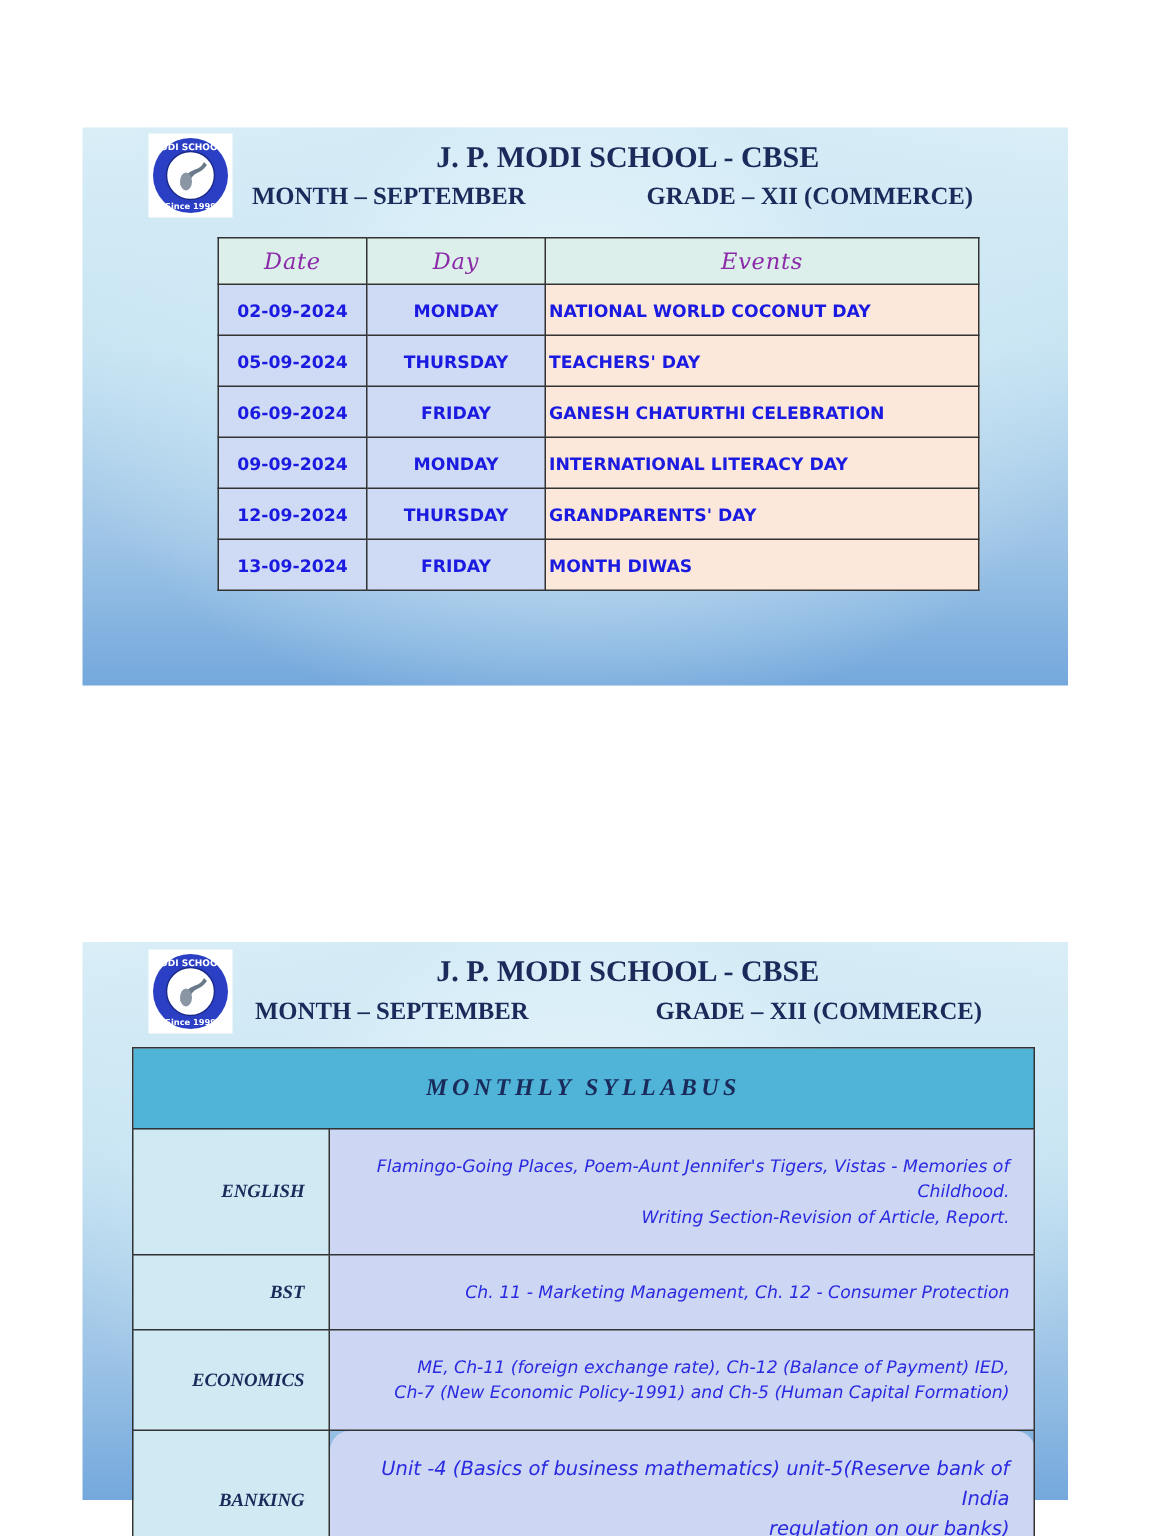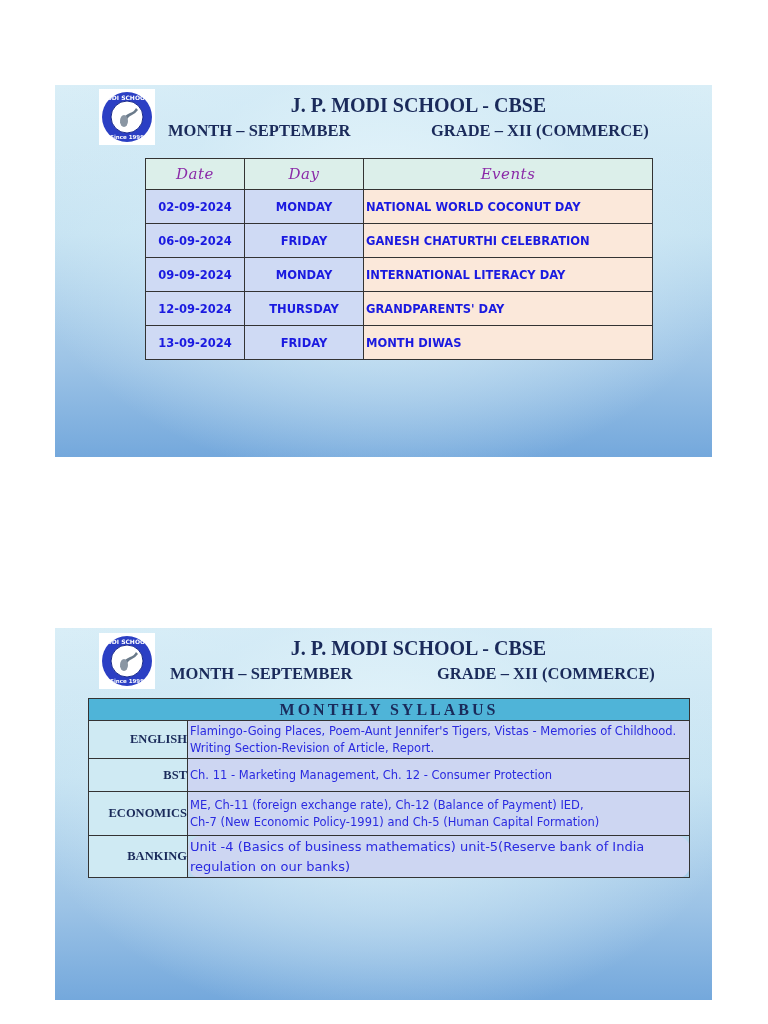--- a/index.html
+++ b/index.html
@@ -52,32 +52,32 @@
   #events-table td {
     font-family: "DejaVu Sans", sans-serif; font-weight: bold; font-size: 11.5px;
     color: #1a1ae0;
   }
   #events-table td.c-date { width: 98px; text-align: center; background: #cfdaf4; }
   #events-table td.c-day { width: 118px; text-align: center; background: #cfdaf4; }
   #events-table td.c-event { text-align: left; background: #fbe8da; padding-left: 2px; }
 
   
   #syllabus-table { left: 33px; top: 70px; width: 602px; }
-  #syllabus-table td, #syllabus-table th { border: 1.5px solid #333; padding: 0; }
+  #syllabus-table td, #syllabus-table th { border: 1.5px solid #333; padding: 16px; font-style: italic; }
   #syllabus-table th {
     background: #4fb4d8; height: 21px; color: #1a2a5a;
     font-family: "Liberation Serif", serif; font-weight: bold; font-size: 16px;
     letter-spacing: 3px;
   }
   #syllabus-table td.subj {
     width: 98px; background: #cfeaf3; text-align: right;
     font-family: "Liberation Serif", serif; font-weight: bold; font-size: 12.5px; color: #1a2a5a;
   }
   #syllabus-table td.content {
-    background: #cdd6f2; color: #2a2ae0; text-align: left; padding-left: 2px;
+    background: #cdd6f2; color: #2a2ae0; text-align: right; padding-left: 2px;
     font-family: "DejaVu Sans", sans-serif; font-size: 11.5px; line-height: 17px;
   }
   #syllabus-table td.content.big { font-size: 13px; line-height: 20px; border-radius: 13px; }
   .r-english { height: 38px; }
   .r-account { height: 33px; }
   .r-bst { height: 33px; }
   .r-eco { height: 44px; }
   .r-bank { height: 42px; }
 </style>
 </head>
@@ -105,20 +105,25 @@
         <th>Date</th>
         <th>Day</th>
         <th>Events</th>
       </tr>
     </thead>
     <tbody>
       <tr>
         <td class="c-date">02-09-2024</td>
         <td class="c-day">MONDAY</td>
         <td class="c-event"> NATIONAL WORLD COCONUT DAY</td>
+      </tr>
+      <tr>
+        <td class="c-date">05-09-2024</td>
+        <td class="c-day">THURSDAY</td>
+        <td class="c-event">TEACHERS' DAY</td>
       </tr>
       <tr>
         <td class="c-date">06-09-2024</td>
         <td class="c-day">FRIDAY</td>
         <td class="c-event">GANESH CHATURTHI CELEBRATION</td>
       </tr>
       <tr>
         <td class="c-date">09-09-2024</td>
         <td class="c-day">MONDAY</td>
         <td class="c-event">INTERNATIONAL LITERACY DAY</td>

